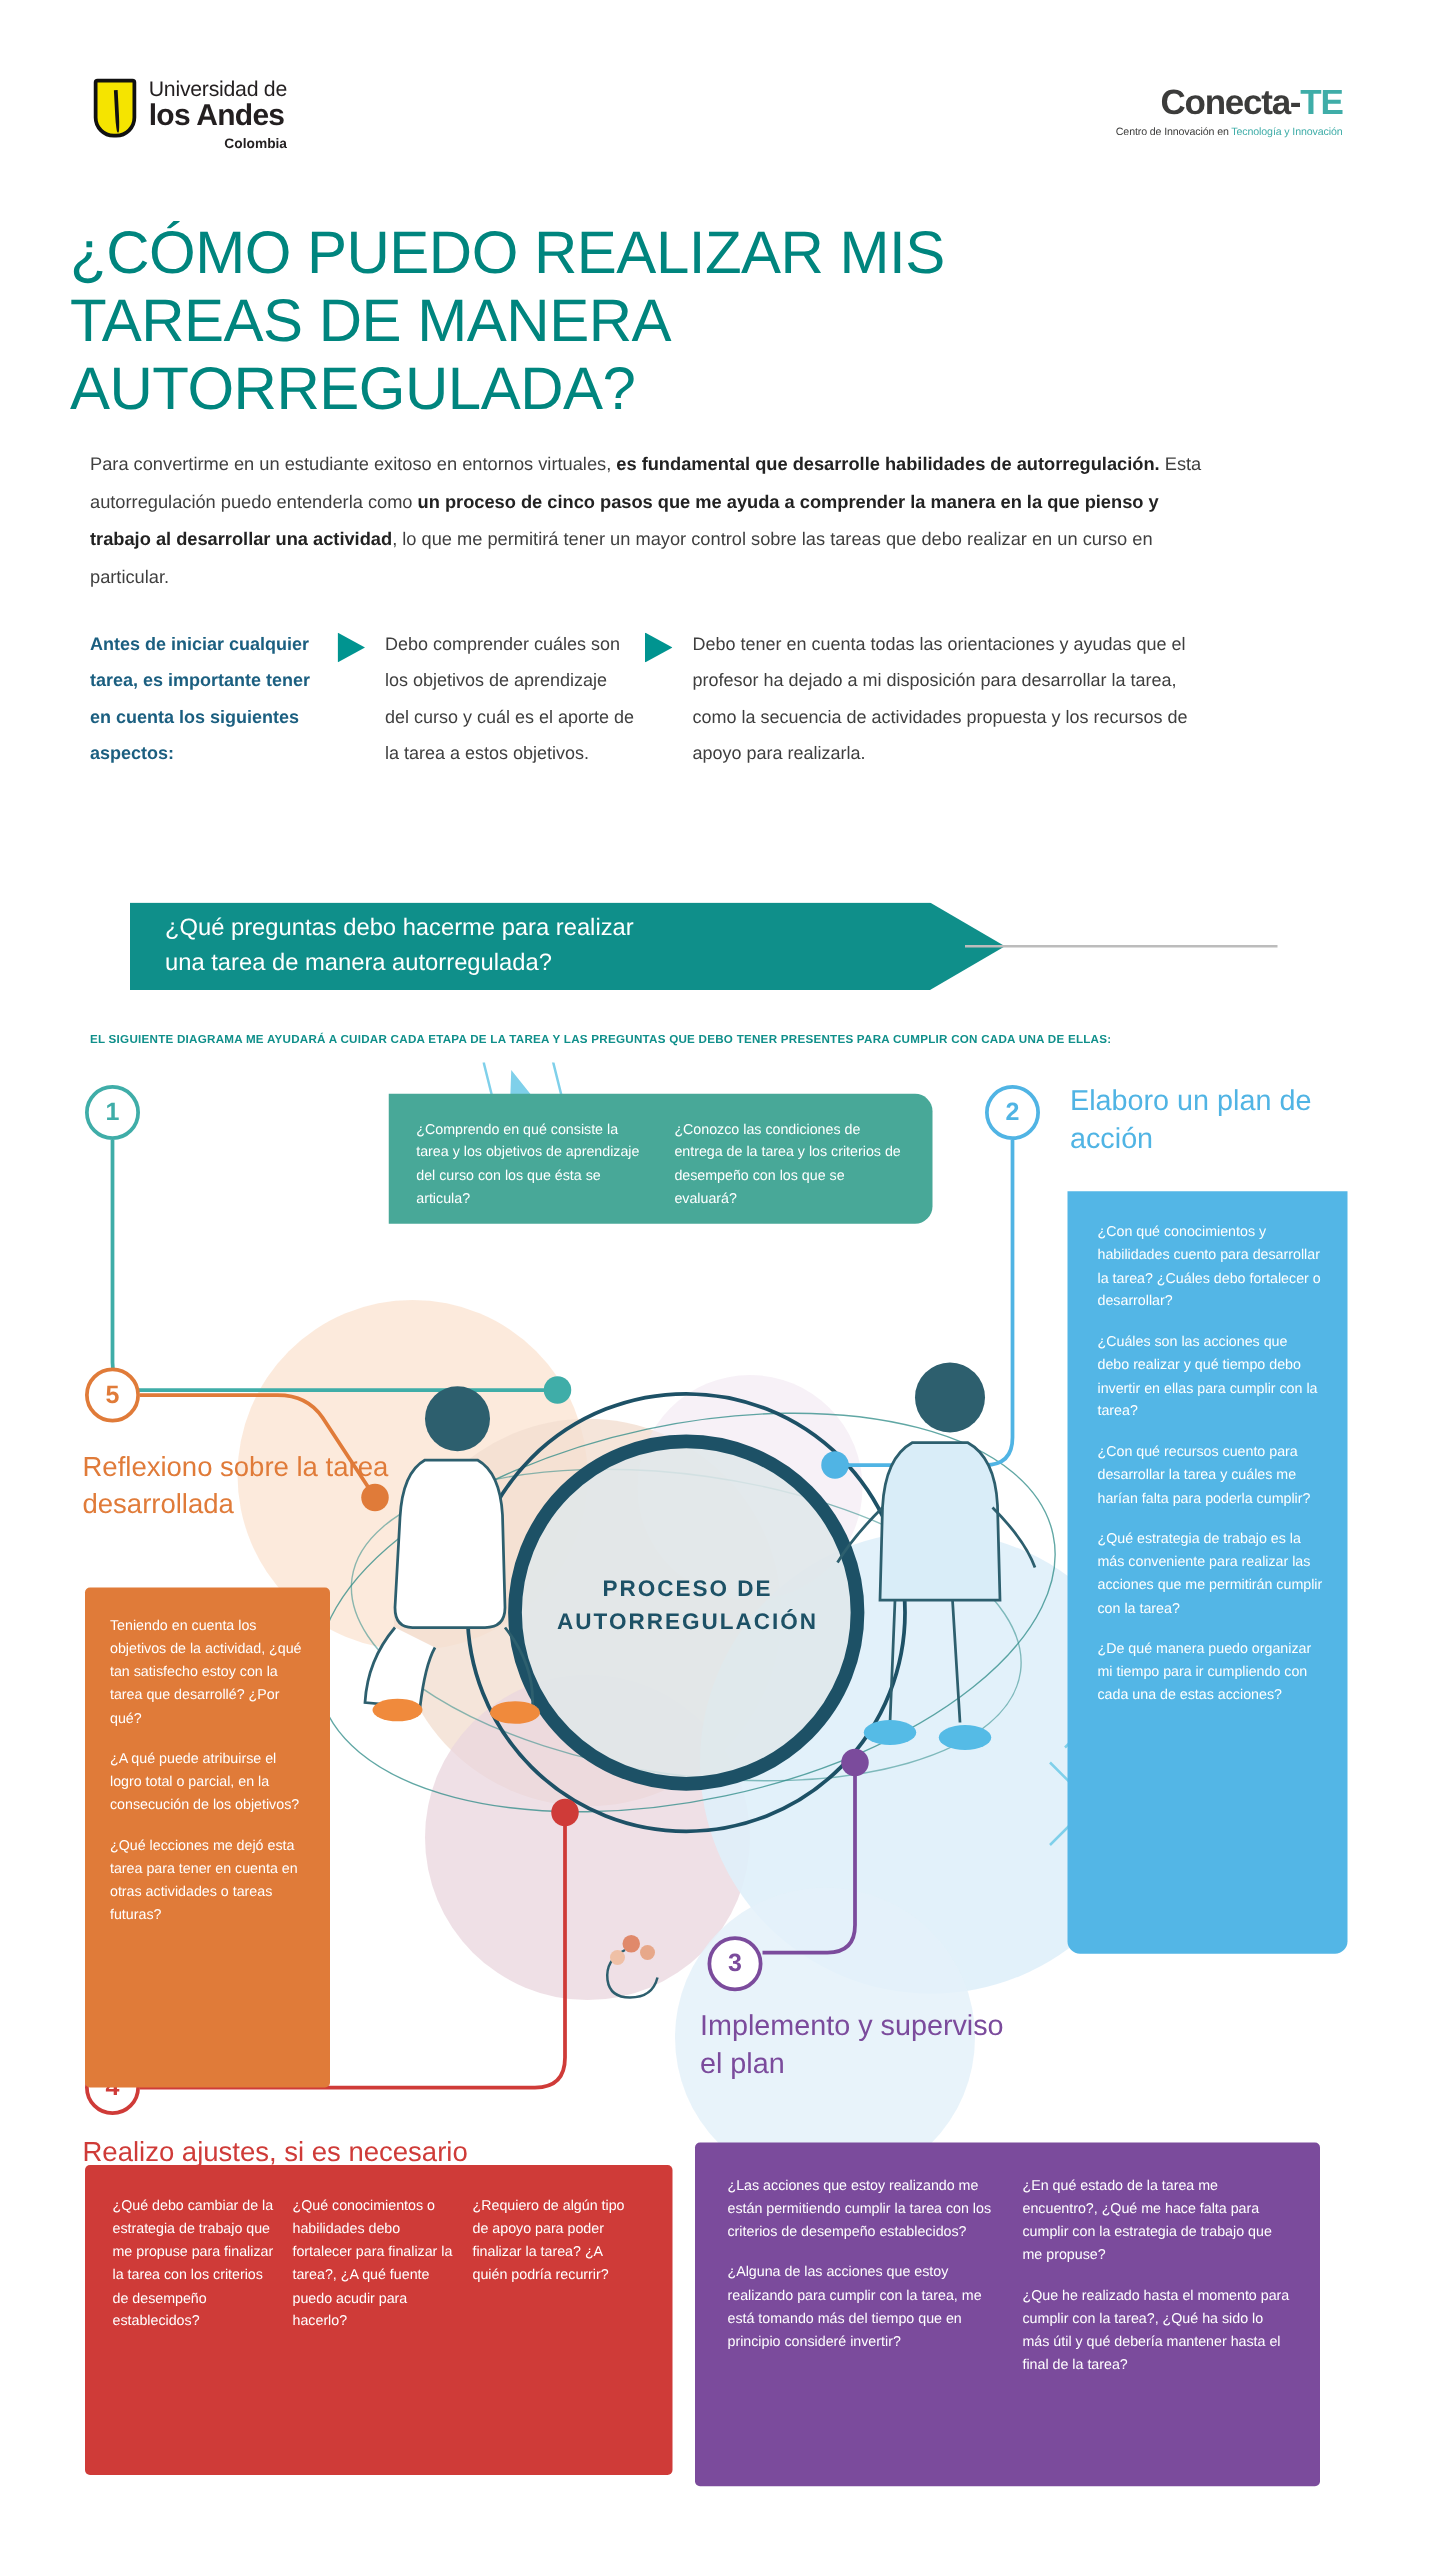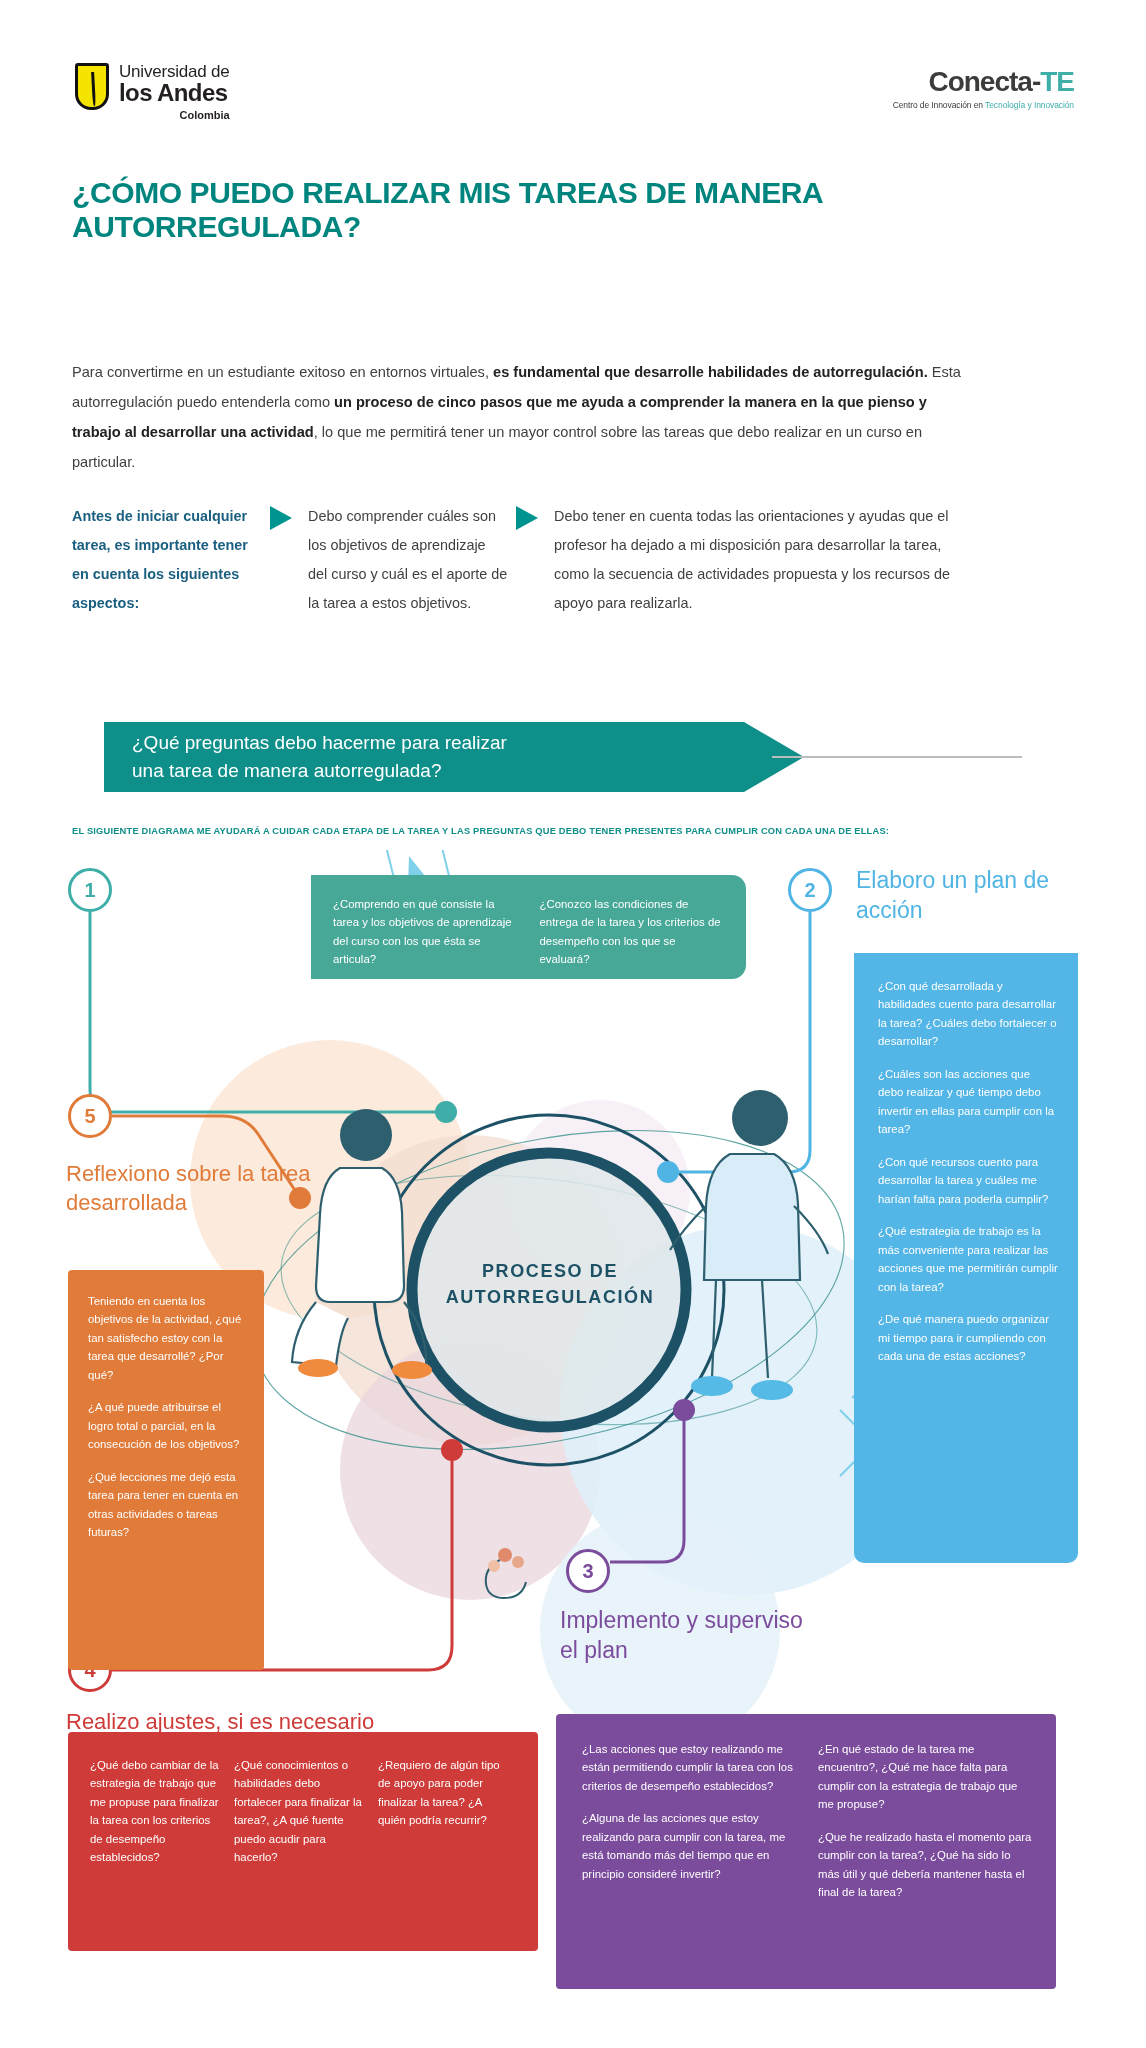--- a/index.html
+++ b/index.html
@@ -22,22 +22,22 @@
   .uni-text .l2 { font-size:24px; font-weight:bold; color:#231f20; letter-spacing:-.6px; margin-top:1px;}
   .uni-text .l3 { font-size:11px; font-weight:bold; color:#231f20; text-align:right; margin-top:5px;}
 
   .conecta { position:absolute; right:72px; top:66px; text-align:right; }
   .conecta .main { font-size:28px; font-weight:bold; color:#3c3c3b; letter-spacing:-1px; }
   .conecta .main .te { color:#3fada8; }
   .conecta .sub { font-size:8.5px; color:#3c3c3b; margin-top:2px; letter-spacing:-.1px;}
   .conecta .sub .hl { color:#3fada8; }
 
   
-  .title { position:absolute; left:72px; top:176px; width:800px;
-    font-size:30px; font-weight:bold; line-height:1.14; color:#00857e;
+  .title { position:absolute; left:56px; top:176px; width:800px;
+    font-size:48px; font-weight:normal; line-height:1.14; color:#00857e;
     letter-spacing:-.4px; }
 
   
   .intro { position:absolute; left:72px; top:358px; width:900px;
     font-size:14.6px; line-height:2.05; color:#3f3f3f; }
   .intro b { color:#222; }
 
   
   .cols { position:absolute; left:72px; top:502px; width:960px; display:flex; }
   .col-a { width:190px; font-size:14.4px; line-height:2.02; font-weight:bold; color:#1b5f80; }
@@ -92,21 +92,21 @@
           border-radius:0 0 10px 10px; padding:24px 20px 0 24px; }
 
   .box5 { left:68px; top:1270px; width:196px; height:400px; background:#e07b39;
           border-radius:4px; padding:22px 16px 0 20px; }
 
   .box3 { left:556px; top:1714px; width:500px; height:275px; background:#7b4b9c;
           border-radius:4px; padding:26px 22px 0 26px; }
   .box3 .c { width:216px; }
   .box3 .c+.c { margin-left:20px; }
 
-  .box4 { left:68px; top:1732px; width:470px; height:219px; background:#cf3b38;
+  .box4 { left:68px; top:1732px; width:470px; height:248px; background:#cf3b38;
           border-radius:4px; padding:24px 18px 0 22px; }
   .box4 .c { width:130px; }
   .box4 .c+.c { margin-left:14px; }
 
   
   .hub-label { position:absolute; left:415px; top:1258px; width:270px;
      text-align:center; font-size:18px; font-weight:bold; color:#1d5166;
      letter-spacing:1.6px; line-height:1.45; }
 </style>
 </head>
@@ -247,21 +247,21 @@
       <div class="c">
           <p>¿Comprendo en qué consiste la tarea y los objetivos de aprendizaje del curso con los que ésta se articula?</p>
         </div>
       <div class="c">
           <p>¿Conozco las condiciones de entrega de la tarea y los criterios de desempeño con los que se evaluará?</p>
         </div>
     </div>
   </div>
 
   <div class="qbox box2">
-    <p>¿Con qué desarrollada y habilidades cuento para desarrollar la tarea? ¿Cuáles debo fortalecer o desarrollar?</p>
+    <p>¿Con qué conocimientos y habilidades cuento para desarrollar la tarea? ¿Cuáles debo fortalecer o desarrollar?</p>
     <p>¿Cuáles son las acciones que debo realizar y qué tiempo debo invertir en ellas para cumplir con la tarea?</p>
     <p>¿Con qué recursos cuento para desarrollar la tarea y cuáles me harían falta para poderla cumplir?</p>
     <p>¿Qué estrategia de trabajo es la más conveniente para realizar las acciones que me permitirán cumplir con la tarea?</p>
     <p>¿De qué manera puedo organizar mi tiempo para ir cumpliendo con cada una de estas acciones?</p>
   </div>
 
   <div class="qbox box5">
     <p>Teniendo en cuenta los objetivos de la actividad, ¿qué tan satisfecho estoy con la tarea que desarrollé? ¿Por qué?</p>
     <p>¿A qué puede atribuirse el logro total o parcial, en la consecución de los objetivos?</p>
     <p>¿Qué lecciones me dejó esta tarea para tener en cuenta en otras actividades o tareas futuras?</p>

